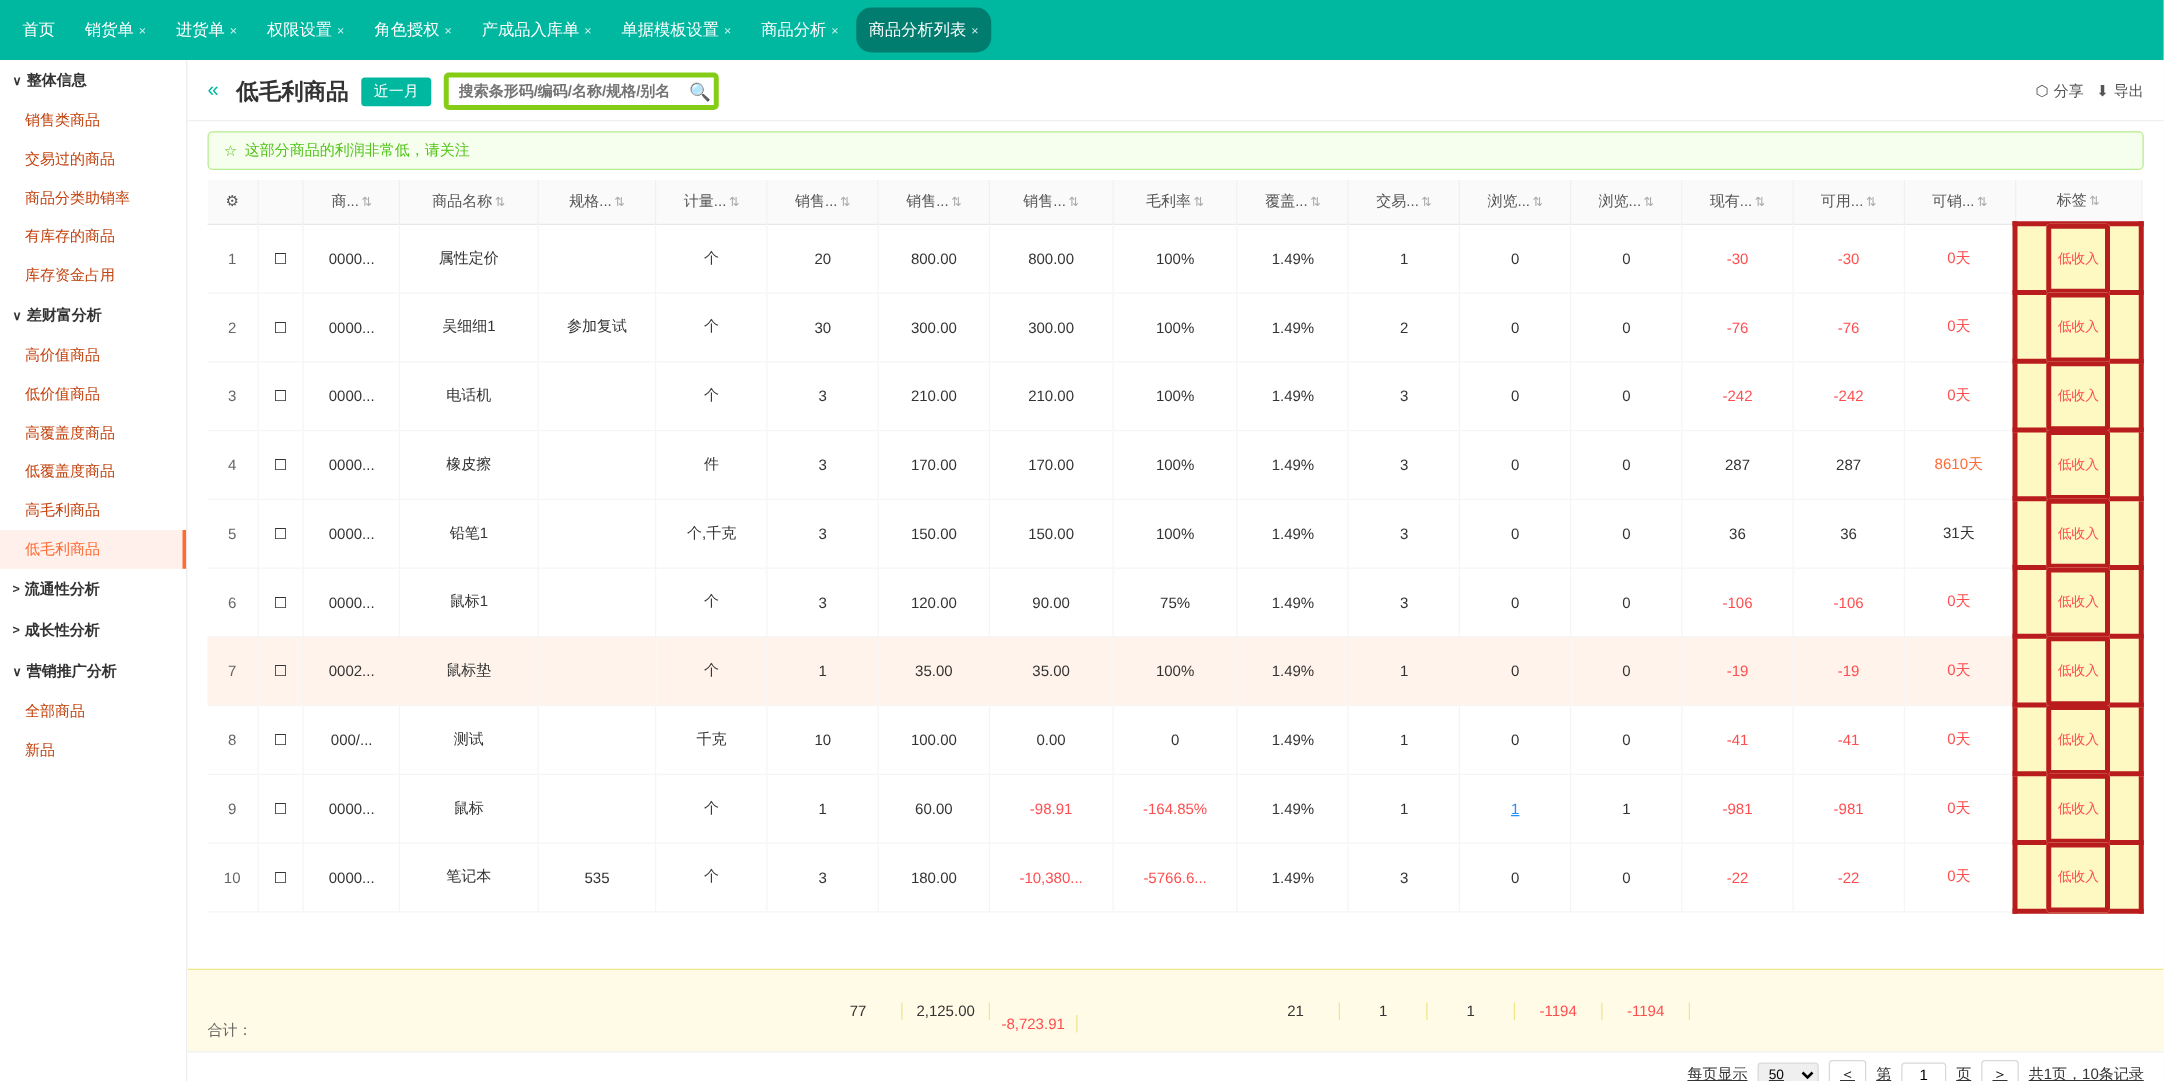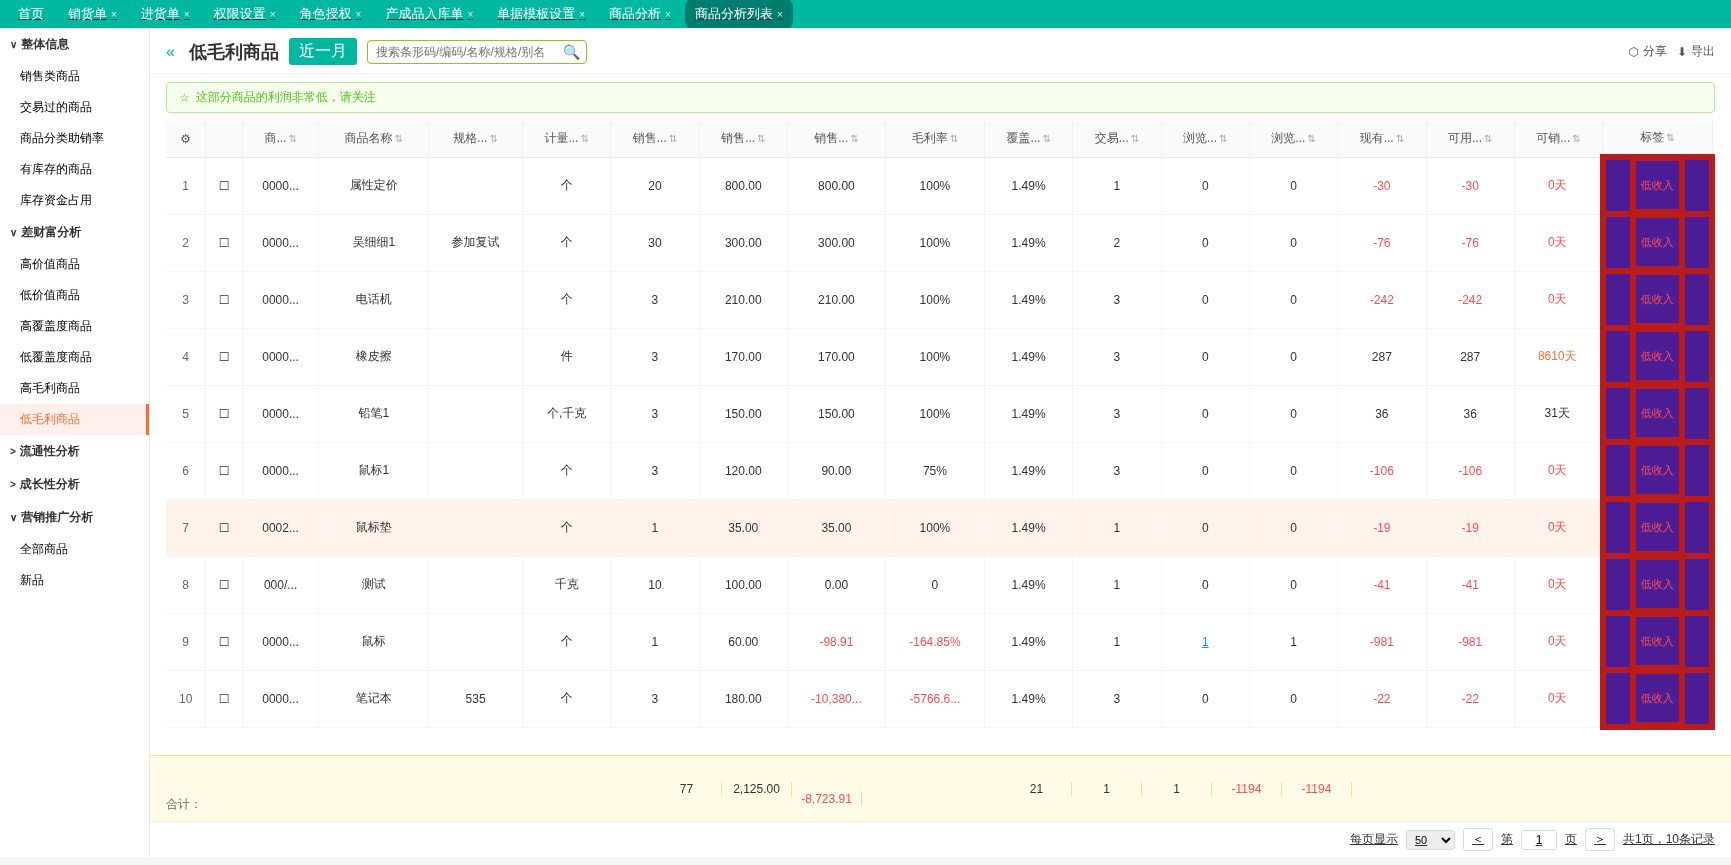--- a/index.html
+++ b/index.html
@@ -3,24 +3,23 @@
   <meta charset="utf-8">
   <style>
     * { box-sizing: border-box; margin: 0; padding: 0; }
     body { font-family: 'Microsoft YaHei', SimHei, sans-serif; font-size: 12px; background: #f5f5f5; color: #333; }
 
     
     .top-nav {
       background: #00b8a0;
       display: flex;
       align-items: center;
-      height: 28px;
+      height: 48px;
       padding: 0 8px;
       gap: 4px;
-      text-decoration: underline;
     }
     .top-nav .nav-item {
       color: #fff;
       padding: 0 10px;
       height: 36px;
       line-height: 36px;
       cursor: pointer;
       white-space: nowrap;
       font-size: 13px;
     }
@@ -57,21 +56,21 @@
       cursor: pointer;
       font-weight: bold;
     }
     .sidebar-group-header .arrow {
       margin-right: 4px;
       font-size: 10px;
     }
     .sidebar-item {
       padding: 7px 10px 7px 20px;
       font-size: 12px;
-      color: #000000;
+      color: #c2410c;
       cursor: pointer;
       white-space: nowrap;
     }
     .sidebar-item.active {
       background: #fff0eb;
       color: #ff6b35;
       border-right: 3px solid #ff6b35;
     }
 
     
@@ -95,35 +94,36 @@
       font-size: 18px;
       font-weight: bold;
       color: #333;
     }
     .filter-btn {
       background: #00b8a0;
       color: #fff;
       border: none;
       border-radius: 3px;
       padding: 3px 10px;
-      font-size: 16px;
+      font-size: 12px;
       cursor: pointer;
     }
     .search-wrapper {
       position: relative;
       display: inline-flex;
       align-items: center;
     }
     .search-wrapper input {
-      border: 1px solid #84cc16;
+      border: 4px solid #84cc16;
       border-radius: 4px;
       padding: 4px 28px 4px 8px;
       font-size: 12px;
       width: 220px;
       outline: none;
+      font-weight: bold;
     }
     .search-icon-btn {
       position: absolute;
       right: 6px;
       background: none;
       border: none;
       cursor: pointer;
       color: #aaa;
       font-size: 14px;
     }
@@ -193,23 +193,23 @@
     }
     tbody tr.highlight { background: #fff3eb; }
     tbody td {
       padding: 7px 6px;
       text-align: center;
       border-right: 1px solid #f5f5f5;
       white-space: nowrap;
     }
     .row-num { color: #666; }
     .tag-badge {
-      background: #4c1d95;
+      background: #fef9c3;
       color: #ff4d4f;
-      border: 6px solid #b91c1c;
+      border: 4px solid #b91c1c;
       border-radius: 3px;
       padding: 18px 5px;
       font-size: 11px;
     }
     .tag-link {
       color: #1890ff;
       text-decoration: underline;
       cursor: pointer;
     }
     .red-text { color: #ff4d4f; }

